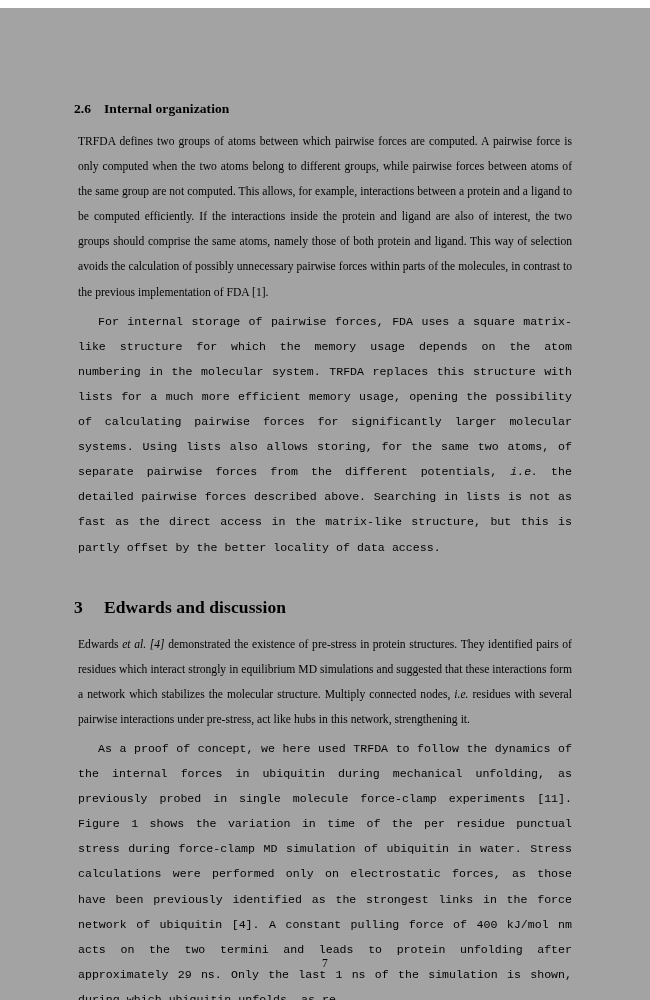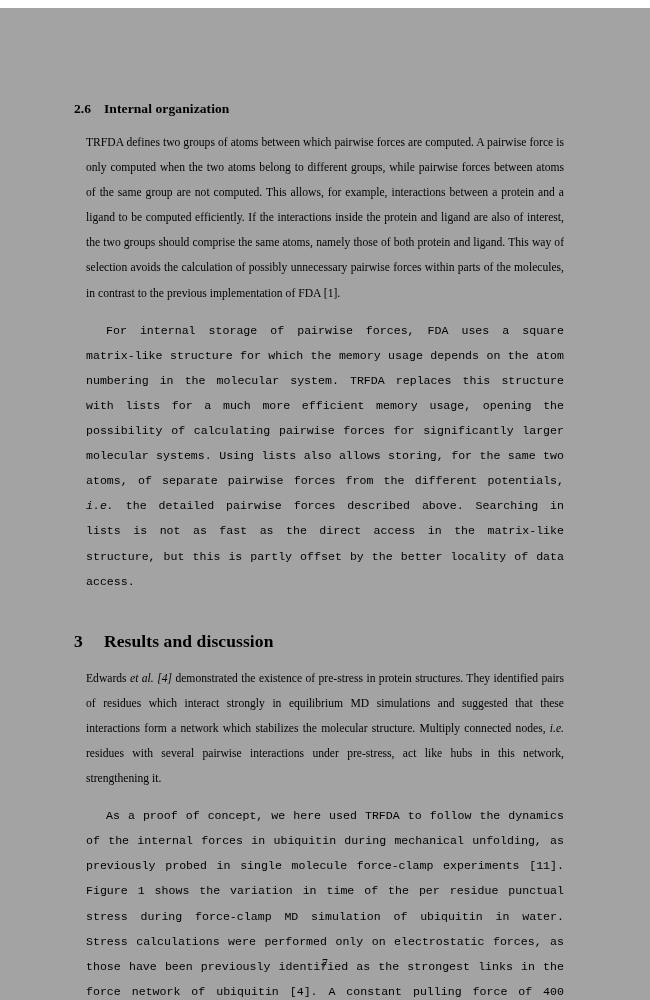--- a/index.html
+++ b/index.html
@@ -51,21 +51,21 @@
   .h-main .num {
     display: inline-block;
     min-width: 30px;
   }
   
   p.body {
     font-size: 11.6px;
     line-height: 25.1px;
     text-align: justify;
     text-justify: inter-word;
-    margin: 12px;
+    margin: 4px;
     hyphens: none;
     word-spacing: 0.1px;
   }
   p.body.indent {
     text-indent: 20px;
     font-family: Liberation Mono, monospace;
   }
   .it {
     font-style: italic;
   }
@@ -86,21 +86,21 @@
 <div class="page">
 
   <div class="content">
 
     <h2 class="h-sub"><span class="num">2.6</span><span>Internal organization</span></h2>
 
     <p class="body">TRFDA defines two groups of atoms between which pairwise forces are computed. A pairwise force is only computed when the two atoms belong to different groups, while pairwise forces between atoms of the same group are not computed. This allows, for example, interactions between a protein and a ligand to be computed efficiently. If the interactions inside the protein and ligand are also of interest, the two groups should comprise the same atoms, namely those of both protein and ligand. This way of selection avoids the calculation of possibly unnecessary pairwise forces within parts of the molecules, in contrast to the previous implementation of FDA [1].</p>
 
     <p class="body indent"><span>For internal storage of pairwise forces, FDA uses a square matrix-like structure for which the memory usage depends on the atom numbering in the molecular system. TRFDA replaces this structure with lists for a much more efficient memory usage, opening the possibility of calculating pairwise forces for significantly larger molecular systems. Using lists also allows storing, for the same two atoms, of separate pairwise forces from the different potentials, </span><span class="it">i.e.</span><span> the detailed pairwise forces described above. Searching in lists is not as fast as the direct access in the matrix-like structure, but this is partly offset by the better locality of data access.</span></p>
 
-    <h1 class="h-main"><span class="num">3</span><span>Results and discussion</span></h1>
+    <h1 class="h-main"><span class="num">3</span><span>Edwards and discussion</span></h1>
 
     <p class="body"><span>Edwards </span><span class="it">et al. [4]</span><span> demonstrated the existence of pre-stress in protein structures. They identified pairs of residues which interact strongly in equilibrium MD simulations and suggested that these interactions form a network which stabilizes the molecular structure. Multiply connected nodes, </span><span class="it">i.e.</span><span> residues with several pairwise interactions under pre-stress, act like hubs in this network, strengthening it.</span></p>
 
     <p class="body indent">As a proof of concept, we here used TRFDA to follow the dynamics of the internal forces in ubiquitin during mechanical unfolding, as previously probed in single molecule force-clamp experiments [11]. Figure 1 shows the variation in time of the per residue punctual stress during force-clamp MD simulation of ubiquitin in water. Stress calculations were performed only on electrostatic forces, as those have been previously identified as the strongest links in the force network of ubiquitin [4]. A constant pulling force of 400 kJ/mol nm acts on the two termini and leads to protein unfolding after approximately 29 ns. Only the last 1 ns of the simulation is shown, during which ubiquitin unfolds, as re-</p>
 
   </div>
 
   <div class="folio">7</div>
 
 </div>

